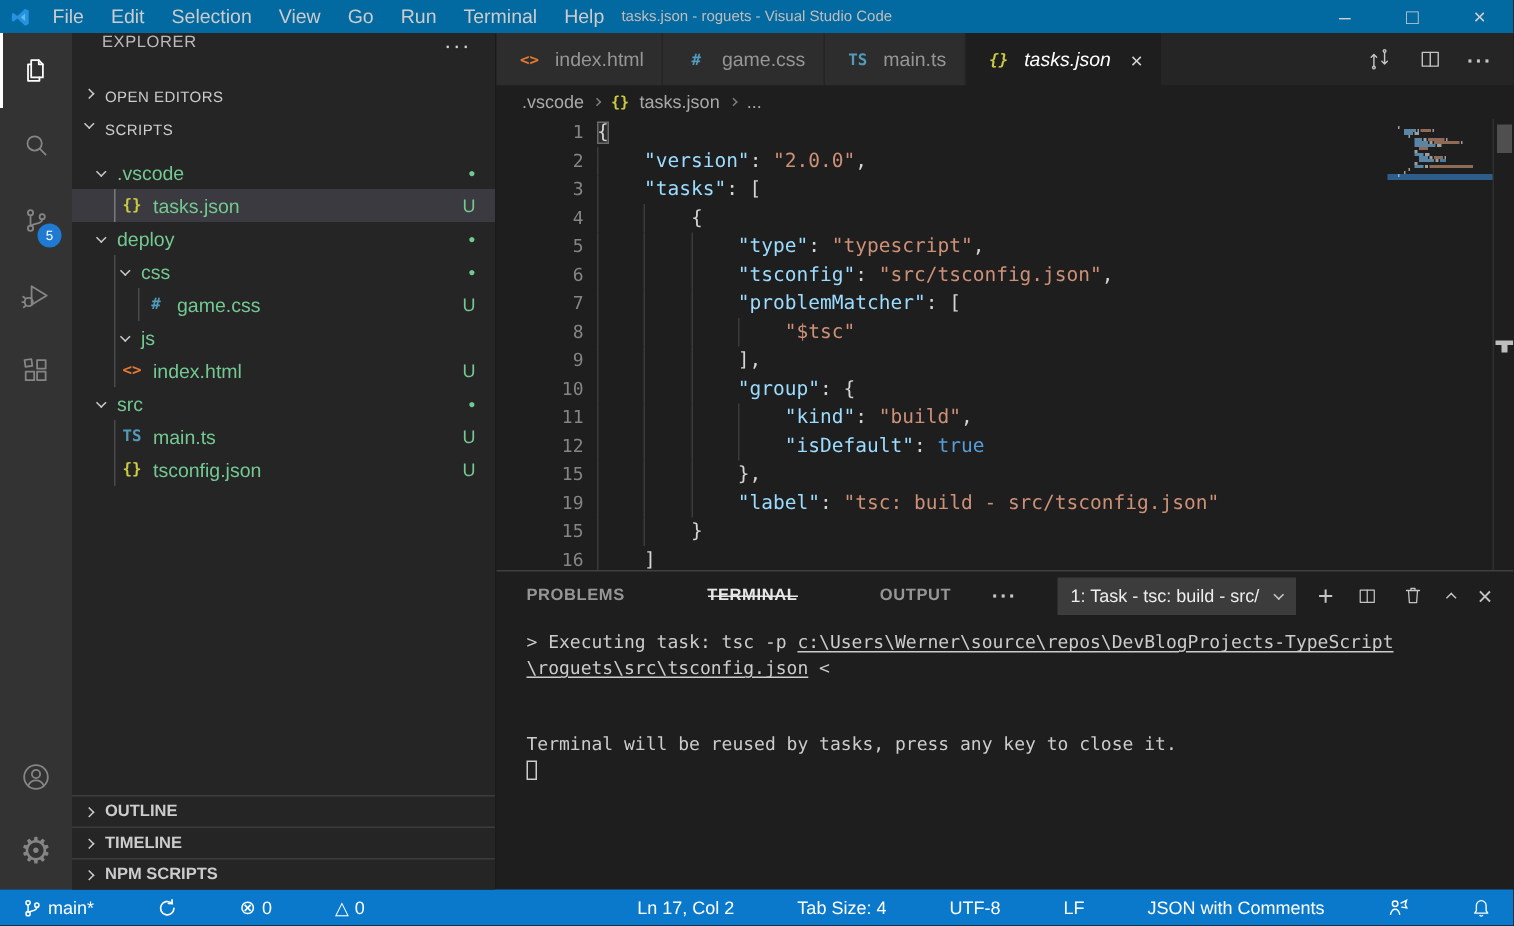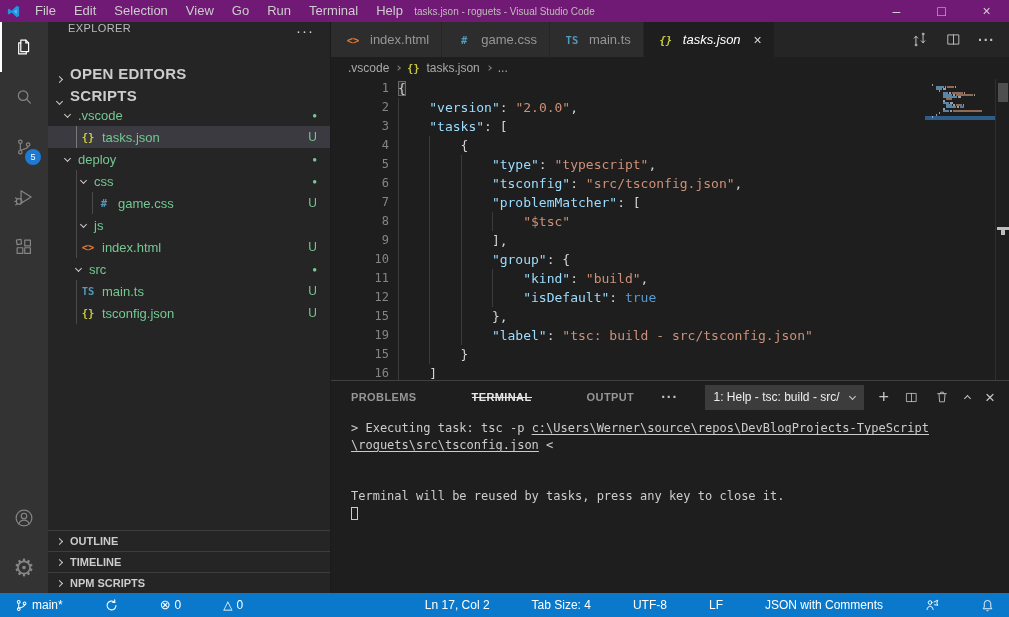--- a/index.html
+++ b/index.html
@@ -1,21 +1,21 @@
 <!DOCTYPE html>
 <html><head>
 <meta charset="utf-8">
 <style>
   * { margin:0; padding:0; box-sizing:border-box; }
   html,body { width:1009px; height:617px; overflow:hidden; background:#1e1e1e;
     font-family:"Liberation Sans", sans-serif; -webkit-font-smoothing:antialiased; }
   .window { width:1009px; height:617px; display:flex; flex-direction:column; }
 
   
-  .titlebar { height:22px; background:#701a75; display:flex; align-items:center; color:#cccccc;
+  .titlebar { height:22px; background:#0369a1; display:flex; align-items:center; color:#cccccc;
     font-size:13px; position:relative; flex:none; }
   .logo { width:26px; display:flex; justify-content:center; align-items:center; }
   .menubar { display:flex; z-index:2; }
   .menu-item { padding:0 9px; line-height:22px; cursor:default; }
   .wintitle { position:absolute; left:0; right:0; text-align:center; font-size:10px; color:#c0bdba; }
   .wincontrols { margin-left:auto; display:flex; z-index:2; }
   .winctl { width:45px; text-align:center; line-height:22px; font-size:14px; color:#d0d0d0; }
 
   
   .main { flex:1; display:flex; min-height:0; }
@@ -26,21 +26,21 @@
   .ab-item.active { color:#ffffff; border-left:2px solid #ffffff; }
   .ab-badge { position:absolute; right:5px; bottom:7px; background:#1e7ad3; color:#fff; border-radius:50%;
     width:16px; height:16px; font-size:9px; display:flex; align-items:center; justify-content:center; }
   .ab-spacer { flex:1; }
 
   
   .sidebar { width:282px; background:#252526; color:#cccccc; position:relative; flex:none; overflow:hidden; }
   .sb-title-row { height:38px; display:flex; align-items:flex-start; padding:0 16px 0 20px;
     font-size:11px; color:#bbbbbb; letter-spacing:.4px;gap:16px; }
   .sb-actions { margin-left:auto; font-size:15px; letter-spacing:1px; color:#d4d4d4; }
-  .sb-section { height:22px; display:flex; align-items:flex-end; font-weight:bold; font-size:15px;
+  .sb-section { height:22px; display:flex; align-items:flex-start; font-weight:normal; font-size:10px;
     color:#cccccc; padding-left:6px; letter-spacing:.3px; }
   .chev { width:5px; height:5px; border-right:1.4px solid #cccccc; border-bottom:1.4px solid #cccccc;
     display:inline-block; flex:none; }
   .chev.right { transform:rotate(-45deg); margin:0 8px 0 3px; }
   .chev.down  { transform:rotate(45deg);  margin:-2px 8px 0 3px; }
   .tree-row { height:22px; display:flex; align-items:center; font-size:13px; color:#73c991; position:relative; }
   .tree-row.selected { background:#3a3a40; }
   .tr-guide { position:absolute; top:0; bottom:0; width:1px; background:#4a4a4a; }
   .tr-guide.bright { background:#7a7a7a; }
   .ficon { width:20px; flex:none; display:inline-flex; justify-content:center; margin-right:4px;
@@ -259,21 +259,21 @@
             <span class="tr-guide" style="left: 28px;"></span>
             <span class="chev down"></span>
             <span>js</span>
           </div>
           <div class="tree-row" style="padding-left: 30px;">
             <span class="tr-guide" style="left: 28px;"></span>
             <span class="ficon" style="color: rgb(227, 121, 51);">&lt;&gt;</span>
             <span>index.html</span>
             <span class="tr-badge">U</span>
           </div>
-          <div class="tree-row" style="padding-left: 25px;">
+          <div class="tree-row" style="padding-left: 14px;">
             <span class="chev down"></span>
             <span>src</span>
             <span class="tr-badge dot">●</span>
           </div>
           <div class="tree-row" style="padding-left: 30px;">
             <span class="tr-guide" style="left: 28px;"></span>
             <span class="ficon" style="color: rgb(81, 154, 186);">TS</span>
             <span>main.ts</span>
             <span class="tr-badge">U</span>
           </div>
@@ -396,21 +396,21 @@
       <div class="panel">
         <div class="panel-header">
           <div class="st-group" id="panel-tabs">
               <span class="p-tab">PROBLEMS</span>
               <span class="p-tab active">TERMINAL</span>
               <span class="p-tab">OUTPUT</span>
             </div>
           <span class="panel-more dots">···</span>
           <div class="panel-right">
             <div class="task-select">
-              <span>1: Help - tsc: build - src/</span>
+              <span>1: Task - tsc: build - src/</span>
               <span class="chev down"></span>
             </div>
             <div class="st-group" id="panel-actions" style="gap:15px; display:flex;">
                 <span class="p-action">
                   <span style="font-size:18px;font-weight:400;line-height:1">+</span>
                 </span>
                 <span class="p-action">
                   <svg width="15" height="15" viewBox="0 0 24 24" fill="none" stroke="currentColor" stroke-width="1.3" stroke-linecap="round" stroke-linejoin="round">
                     <rect x="4.5" y="5.5" width="15" height="13"></rect>
                     <path d="M12 5.5v13"></path>

